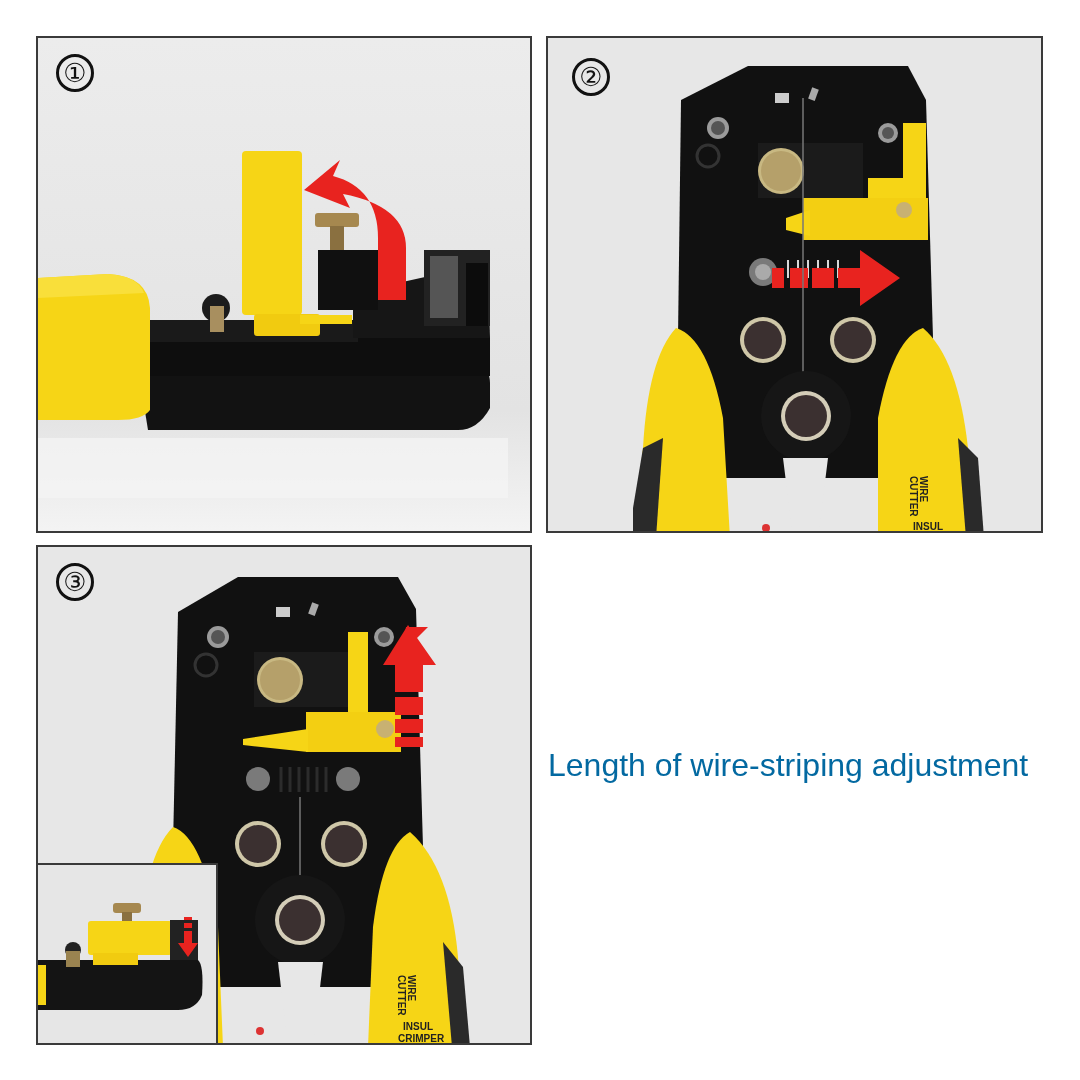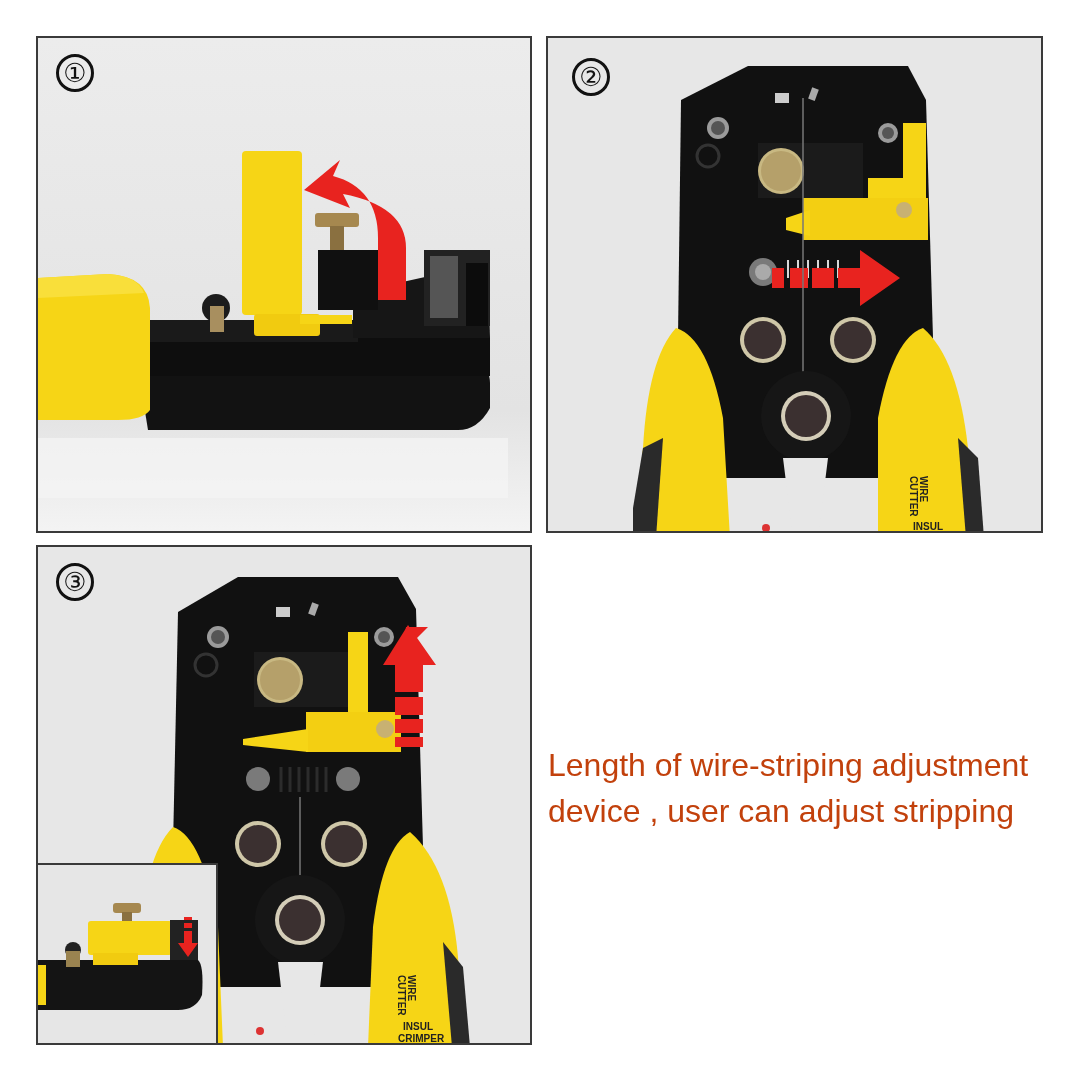--- a/index.html
+++ b/index.html
@@ -1,20 +1,20 @@
 <!DOCTYPE html>
 <html><head>
 <meta charset="utf-8">
 <style>
   html, body { margin:0; padding:0; }
   body { width:1080px; height:1080px; background:#ffffff; position:relative; overflow:hidden; font-family:"Liberation Sans", sans-serif; }
   .panel { position:absolute; background:#e8e8e8; border:2px solid #3a3a3a; box-sizing:border-box; overflow:hidden; }
   .step-num { position:absolute; left:18px; top:16px; width:38px; height:38px; border:3px solid #111; border-radius:50%; box-sizing:border-box;
               font-family:"DejaVu Sans", sans-serif; font-size:26px; line-height:32px; text-align:center; color:#111; background:transparent; }
-  .caption { position:absolute; left:548px; top:742px; width:530px; font-family:"Liberation Sans", sans-serif; font-size:32px; line-height:46px; color:#c2410c; }
+  .caption { position:absolute; left:548px; top:742px; width:530px; font-family:"Liberation Sans", sans-serif; font-size:32px; line-height:46px; color:#0369a1; }
   .caption div { white-space:nowrap; }
   svg { position:absolute; left:0; top:0; }
   .label-text { font-family:"Liberation Sans", sans-serif; font-weight:bold; font-size:10px; fill:#222; }
 </style>
 </head>
 <body>
 
 <div class="panel" style="left:36px;top:36px;width:496px;height:497px;">
   <svg width="496" height="497">
     <defs>
@@ -202,14 +202,13 @@
         <rect x="146" y="52" width="8" height="3"></rect>
         <rect x="146" y="58" width="8" height="5"></rect>
         <path d="M146 66 L154 66 L154 78 L160 78 L150 92 L140 78 L146 78 Z"></path>
       </g>
     </svg>
   </div>
 </div>
 
 <div class="caption">
   <div>Length of wire-striping adjustment</div>
-  <div>device , user can adjust stripping</div>
 </div>
 
 </body></html>

